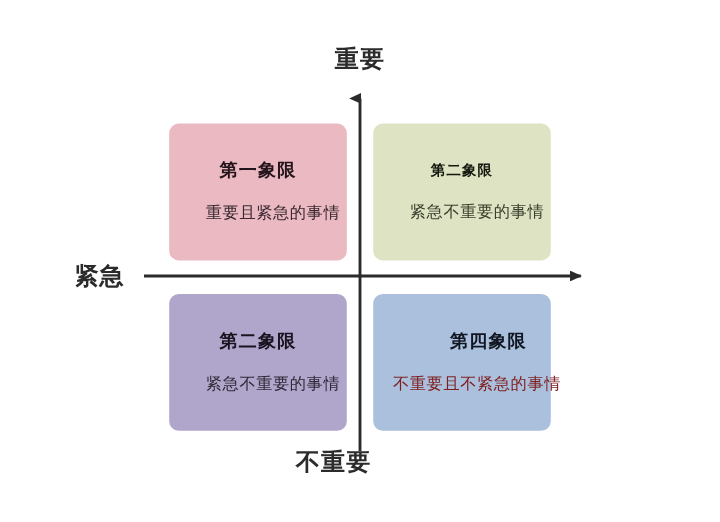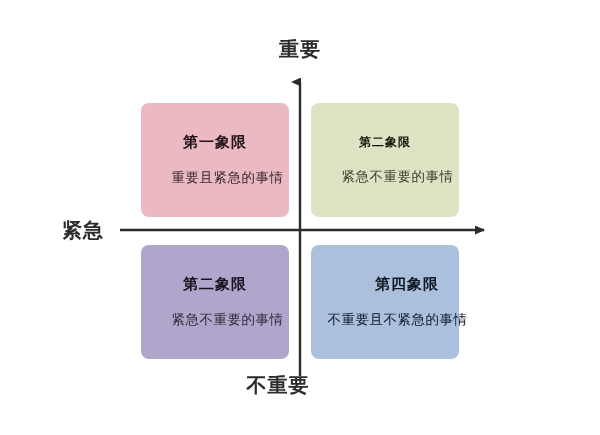--- a/index.html
+++ b/index.html
@@ -117,21 +117,21 @@
   #quadrant-3 .q-desc  { color: #2f2a38; }
 
   #quadrant-4 {
     left: 311px;
     top: 245px;
     width: 148px;
     height: 114px;
     background: #aac0dd;
   }
   #quadrant-4 .q-title { color: #111722; margin-left: 44px; }
-  #quadrant-4 .q-desc  { color: #0f172a; }
+  #quadrant-4 .q-desc  { color: #7f1d1d; }
 </style>
 </head>
 <body>
 
 <div id="canvas">
 
   <svg id="axes" viewBox="0 0 600 435" xmlns="http://www.w3.org/2000/svg">
     <defs>
       <marker id="arrow-up" markerWidth="9" markerHeight="10" refX="4.5" refY="9" orient="auto" markerUnits="userSpaceOnUse">
         <polygon points="4.5,0 9,10 0,10" fill="#2b2b2b"></polygon>

